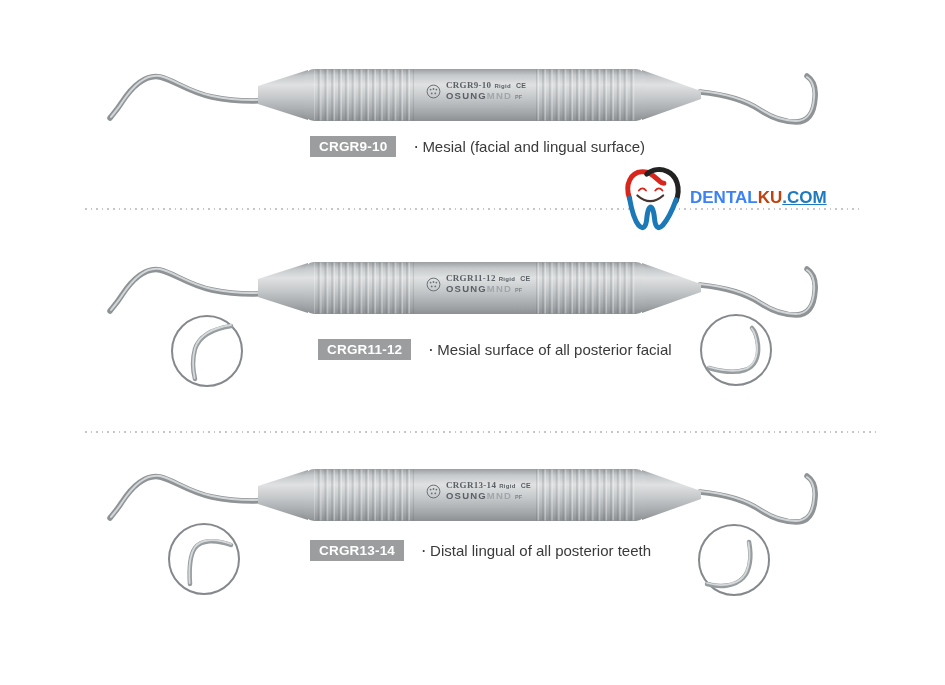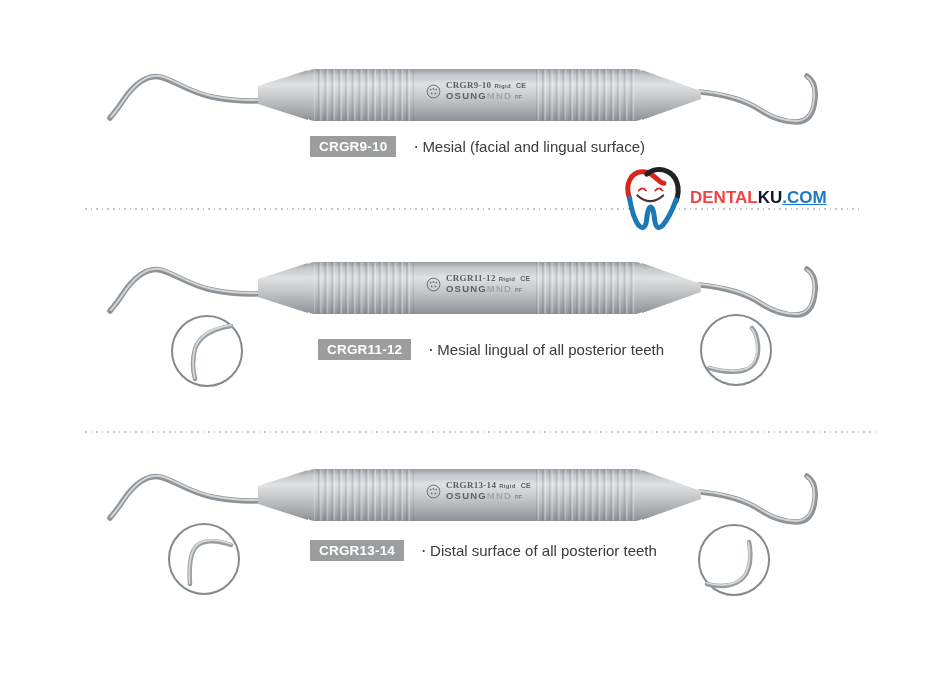--- a/index.html
+++ b/index.html
@@ -47,22 +47,22 @@
                  border-radius:50%;box-sizing:border-box;background:#fff;z-index:2;}
   #circle-2l{left:171px;top:315px}
   #circle-2r{left:700px;top:314px}
   #circle-3l{left:168px;top:523px}
   #circle-3r{left:698px;top:524px}
   .detail-circle svg{display:block;width:68px;height:68px;}
 
   
   .brand{position:absolute;left:615px;top:164px;display:flex;align-items:center;z-index:5;}
   .brand-text{font-size:17px;font-weight:bold;letter-spacing:0px;margin-left:3px;white-space:nowrap;}
-  .bt-dental{color:#ef4444;}
-  .bt-ku{color:#0f172a;}
+  .bt-dental{color:#3b82f6;}
+  .bt-ku{color:#c2410c;}
   .bt-com{color:#1e7ac0;text-decoration:underline;}
 </style>
 </head>
 <body>
 
 <div class="page">
 
   <svg width="0" height="0" style="position:absolute" aria-hidden="true">
     <defs>
       <linearGradient id="metalV" x1="0" x2="0" y1="0" y2="1">
@@ -158,21 +158,21 @@
   <div class="detail-circle" id="circle-2r">
     <svg viewBox="0 0 68 68">
       <path d="M7,52 C21,56 34,57 43,54 C53,51 57,41 56,29 C55,21 53,15 50,12" fill="none" stroke="#979c9f" stroke-width="4.5" stroke-linecap="round"></path>
       <path d="M7,51 C21,55 34,56 43,53 C52,50 56,40 55,29 C54,21 52,15 49.6,12.5" fill="none" stroke="#d5d9db" stroke-width="1.8" stroke-linecap="round"></path>
     </svg>
   </div>
   <div class="label-line" id="label-2">
     <span class="badge">CRGR11-12</span>
     <span class="desc">
         <span class="bullet">·</span>
-        <span>Mesial lingual of all posterior teeth</span>
+        <span>Mesial surface of all posterior facial</span>
       </span>
   </div>
 
   <svg class="instrument" id="instr-3" width="750" height="90" viewBox="0 0 750 90">
     <use href="#instrument-shape"></use>
   </svg>
   <div class="handle-mark" id="mark-3">
     <svg width="15" height="15" viewBox="0 0 15 15">
       <circle cx="7.5" cy="7.5" r="6.4" fill="none" stroke="#6a7075" stroke-width="1"></circle>
       <circle cx="4.6" cy="5.6" r="0.9" fill="#6a7075"></circle>
@@ -195,17 +195,17 @@
   <div class="detail-circle" id="circle-3r">
     <svg viewBox="0 0 68 68">
       <path d="M7,58 C21,62 35,60 43,52 C50,45 52,31 49,16" fill="none" stroke="#979c9f" stroke-width="4.5" stroke-linecap="round"></path>
       <path d="M7,57 C21,61 35,59 42.6,51.5 C49,44.5 51,31 48.4,16.5" fill="none" stroke="#d5d9db" stroke-width="1.8" stroke-linecap="round"></path>
     </svg>
   </div>
   <div class="label-line" id="label-3">
     <span class="badge">CRGR13-14</span>
     <span class="desc">
         <span class="bullet">·</span>
-        <span>Distal surface of all posterior teeth</span>
+        <span>Distal lingual of all posterior teeth</span>
       </span>
   </div>
 
 </div>
 
 </body></html>

